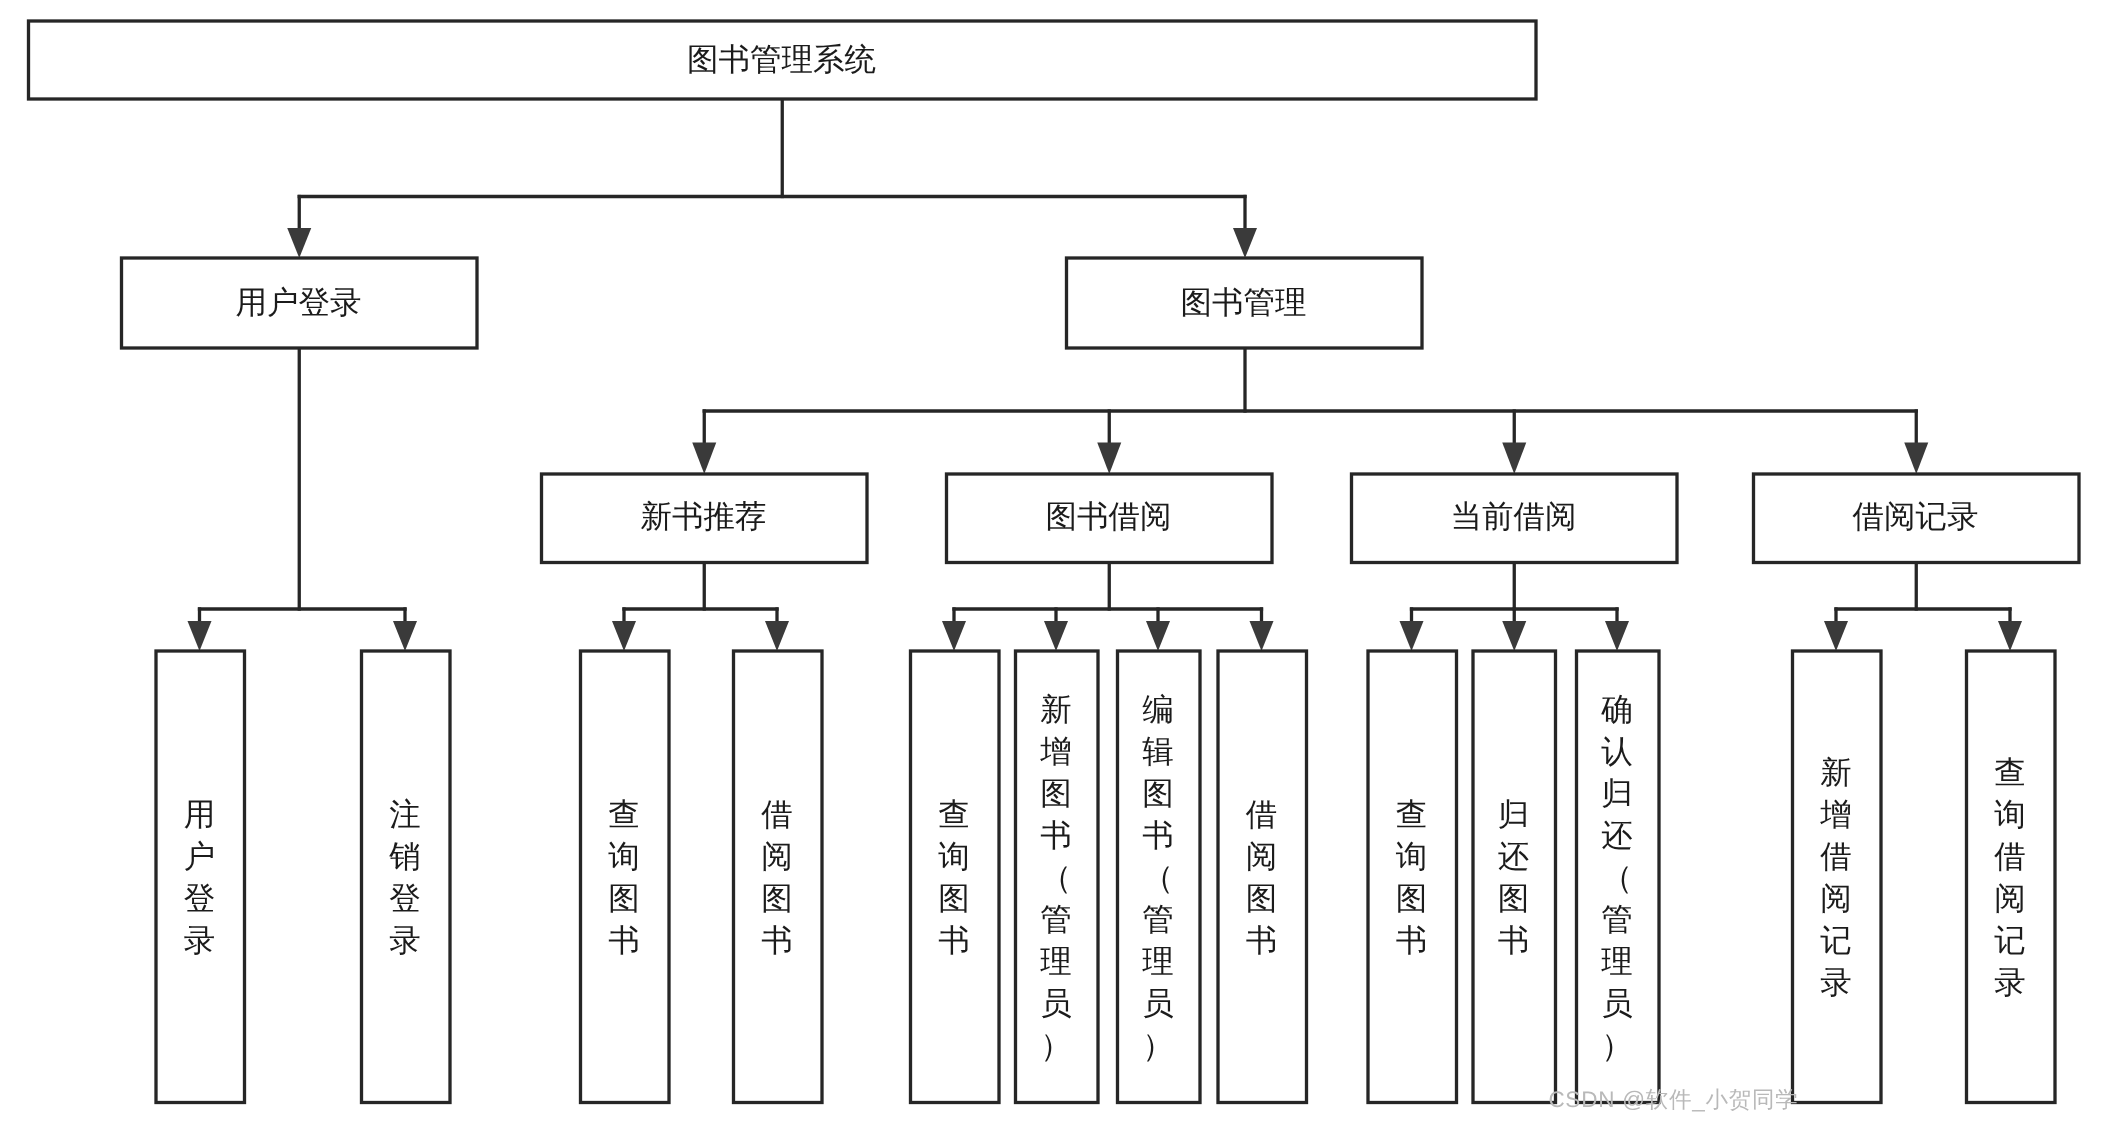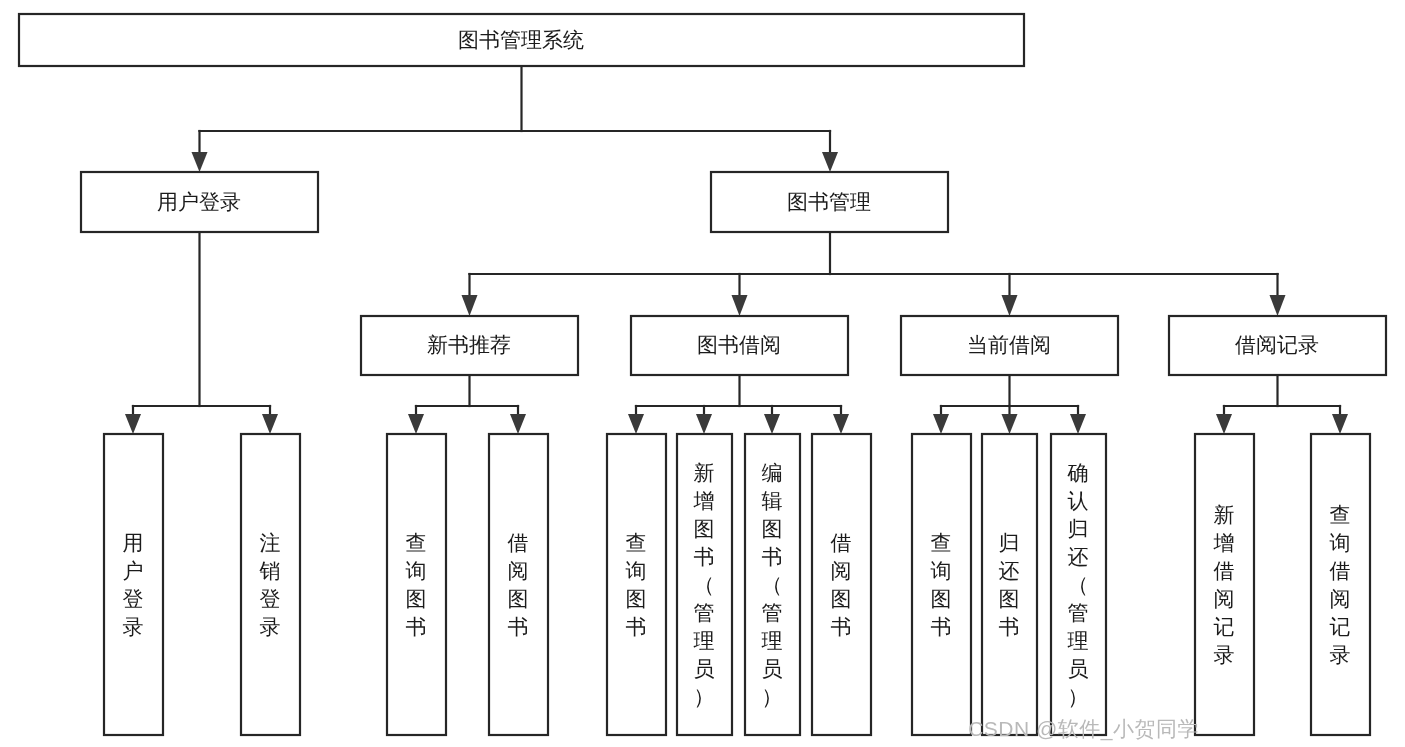--- a/index.html
+++ b/index.html
@@ -52,21 +52,21 @@
     font-family: "Liberation Sans", "DejaVu Sans", sans-serif;
     fill: #1b1b1b;
     font-size: 21px;
     text-anchor: middle;
   }
   .watermark {
     position: absolute;
     right: 8px;
     bottom: 4px;
     font-family: "Liberation Sans", "DejaVu Sans", sans-serif;
-    font-size: 21px;
+    font-size: 15px;
     color: #b9b9b9;
     white-space: nowrap;
     letter-spacing: 0.5px;
   }
 </style>
 </head>
 <body>
 
 <div id="diagram-root">
 

